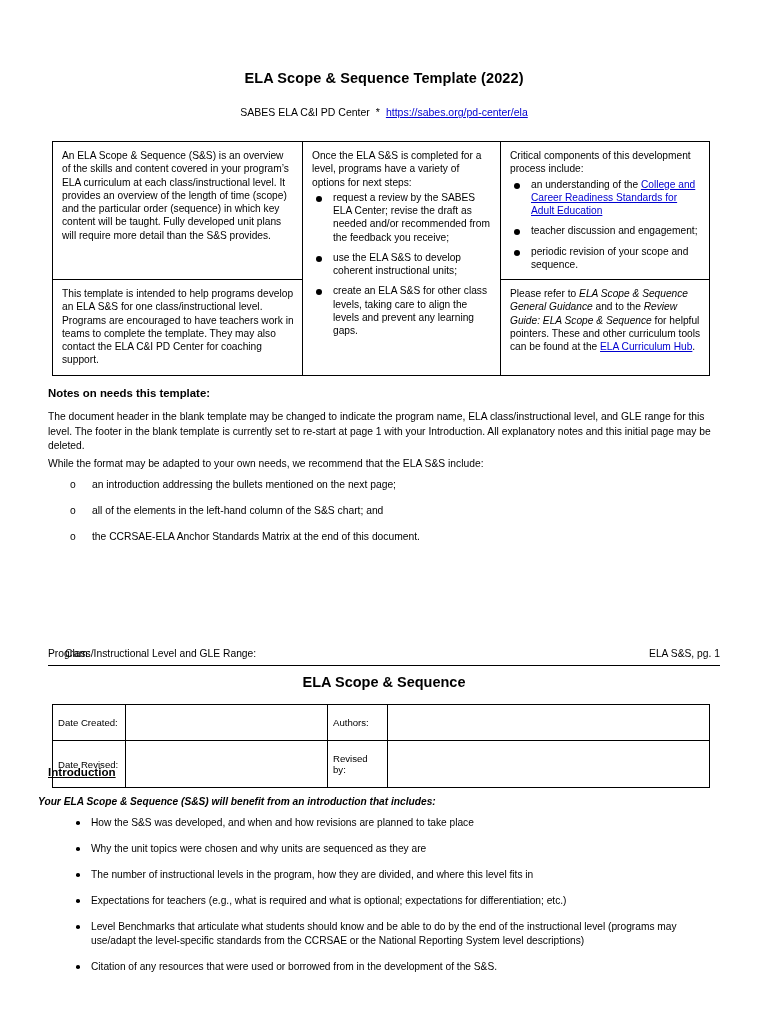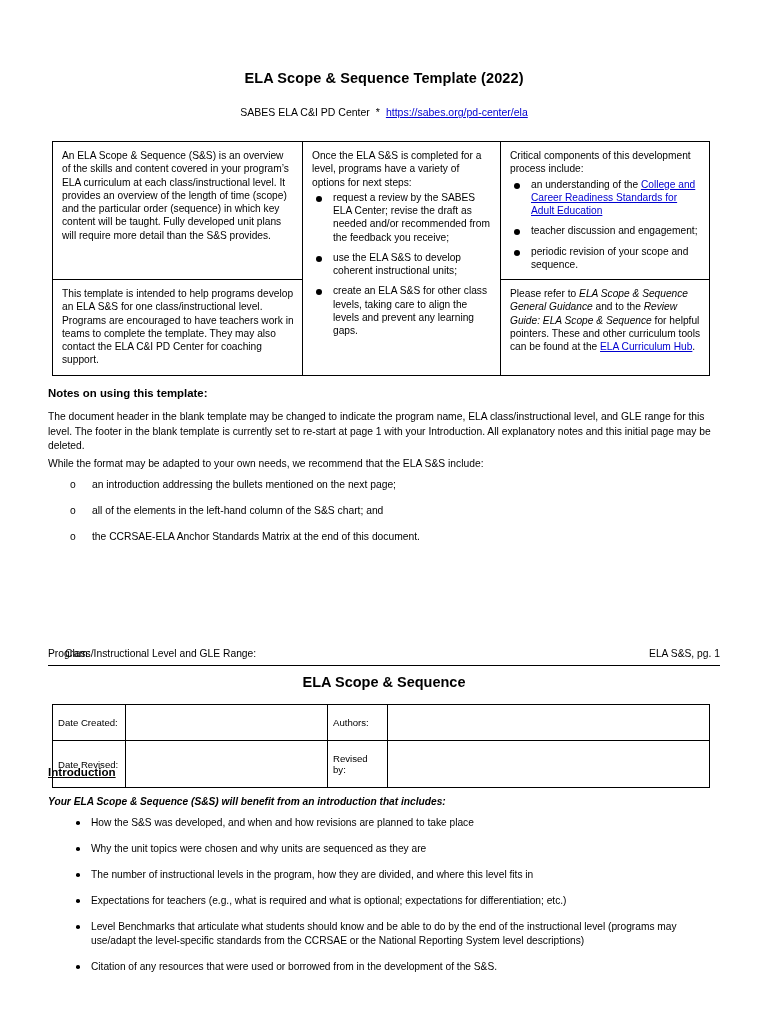--- a/index.html
+++ b/index.html
@@ -187,21 +187,21 @@
   
   .intro-head {
     position: absolute;
     left: 48px; top: 757px;
     font-size: 11.6px;
     font-weight: bold;
     text-decoration: underline;
   }
   .intro-lead {
     position: absolute;
-    left: 48px; top: 788px;
+    left: 38px; top: 788px;
     width: 672px;
     font-size: 10.2px;
     font-style: italic;
     font-weight: bold;
   }
   ul.bullets {
     position: absolute;
     left: 48px; top: 808px;
     width: 675px;
     list-style: none;
@@ -263,21 +263,21 @@
       <td class="col-a">
         <span>This template is intended to help programs develop an ELA S&amp;S for one class/instructional level. Programs are encouraged to have teachers work in teams to complete the template. They may also contact the ELA C&amp;I PD Center for coaching support.</span>
       </td>
       <td class="col-c">
         <span>Please refer to </span><span class="it">ELA Scope &amp; Sequence General Guidance</span><span> and to the </span><span class="it">Review Guide: ELA Scope &amp; Sequence</span><span> for helpful pointers. These and other curriculum tools can be found at the </span><a class="link" href="#">ELA Curriculum Hub</a><span>.</span>
       </td>
     </tr>
   </tbody>
     </table>
 
-  <div class="notes-head">Notes on using this template:</div>
+  <div class="notes-head">Notes on needs this template:</div>
   <div class="notes-p1">The document header in the blank template may be changed to indicate the program name, ELA class/instructional level, and GLE range for this level.  The footer in the blank template is currently set to re-start at page 1 with your Introduction. All explanatory notes and this initial page may be deleted.</div>
   <div class="notes-p2">While the format may be adapted to your own needs, we recommend that the ELA S&amp;S include:</div>
   <ul class="o-list">
     <li>an introduction addressing the bullets mentioned on the next page;</li>
     <li>all of the elements in the left-hand column of the S&amp;S chart; and</li>
     <li>the CCRSAE-ELA Anchor Standards Matrix at the end of this document.</li>
   </ul>
 
   <div class="pagefoot">
     <span class="pf-left">Program:</span>

